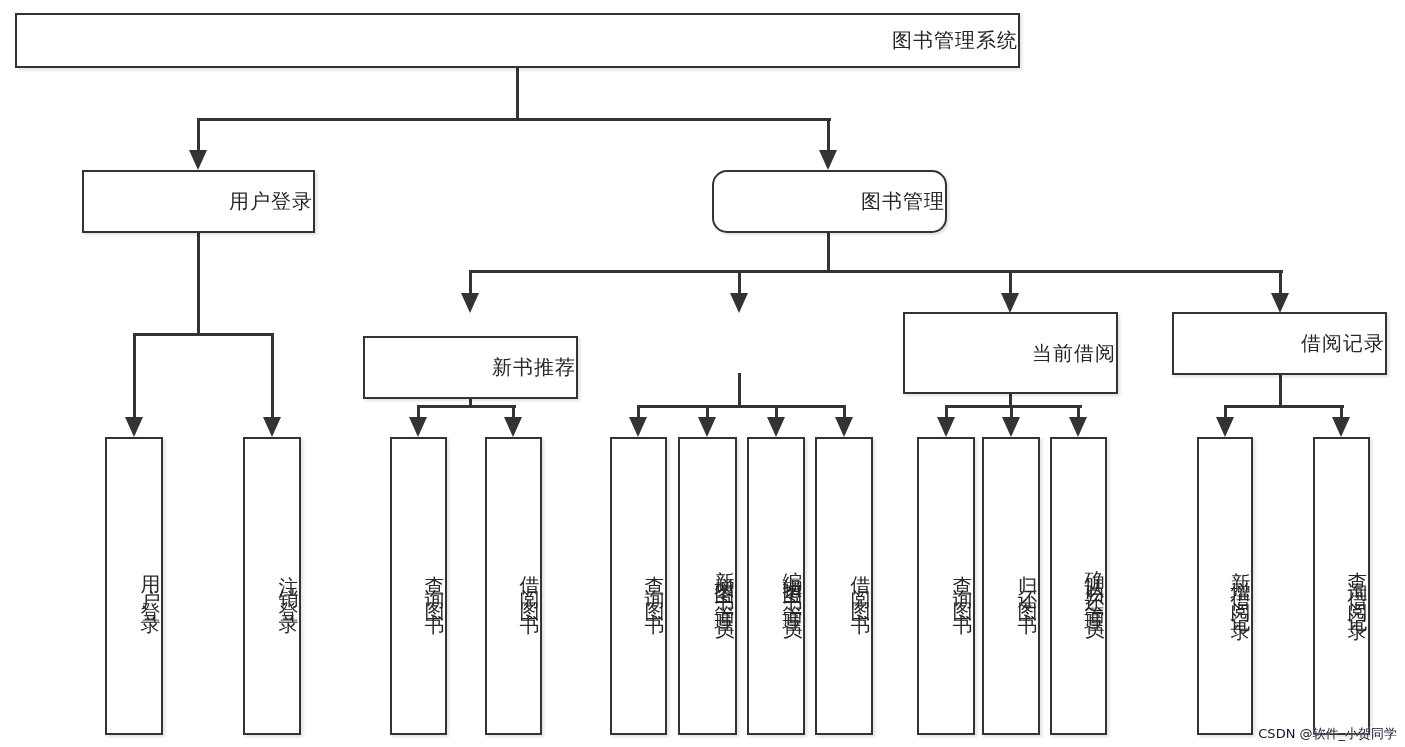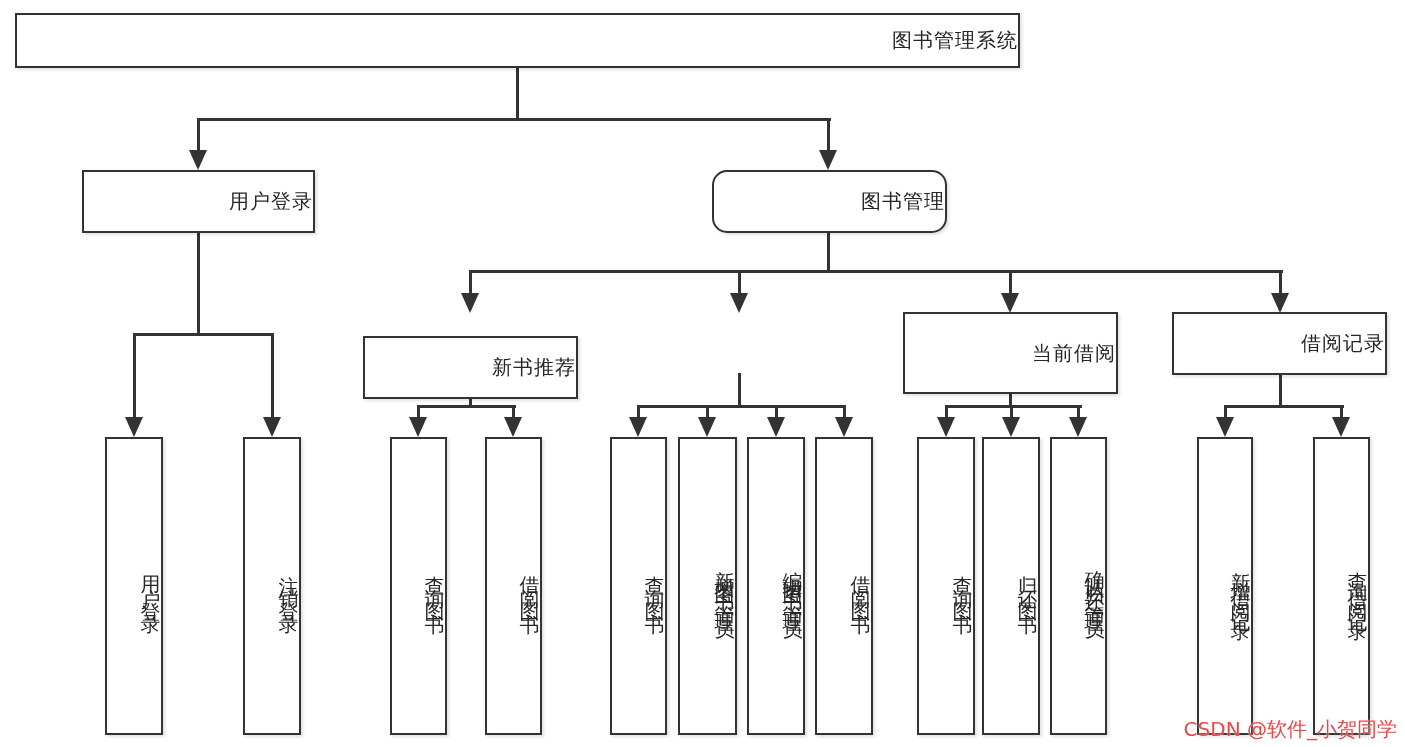--- a/index.html
+++ b/index.html
@@ -38,22 +38,22 @@
     position: absolute;
     width: 0; height: 0;
     border-left: 9px solid transparent;
     border-right: 9px solid transparent;
     border-top: 20px solid #333333;
   }
   .watermark {
     position: absolute;
     right: 8px;
     bottom: 4px;
-    font-size: 20px;
-    color: #ef4444;
+    font-size: 13px;
+    color: #0f172a;
     text-shadow: 0 0 2px #ffffff;
     z-index: 10;
     white-space: nowrap;
   }
 </style>
 </head>
 <body>
 
 <div class="canvas">
 

